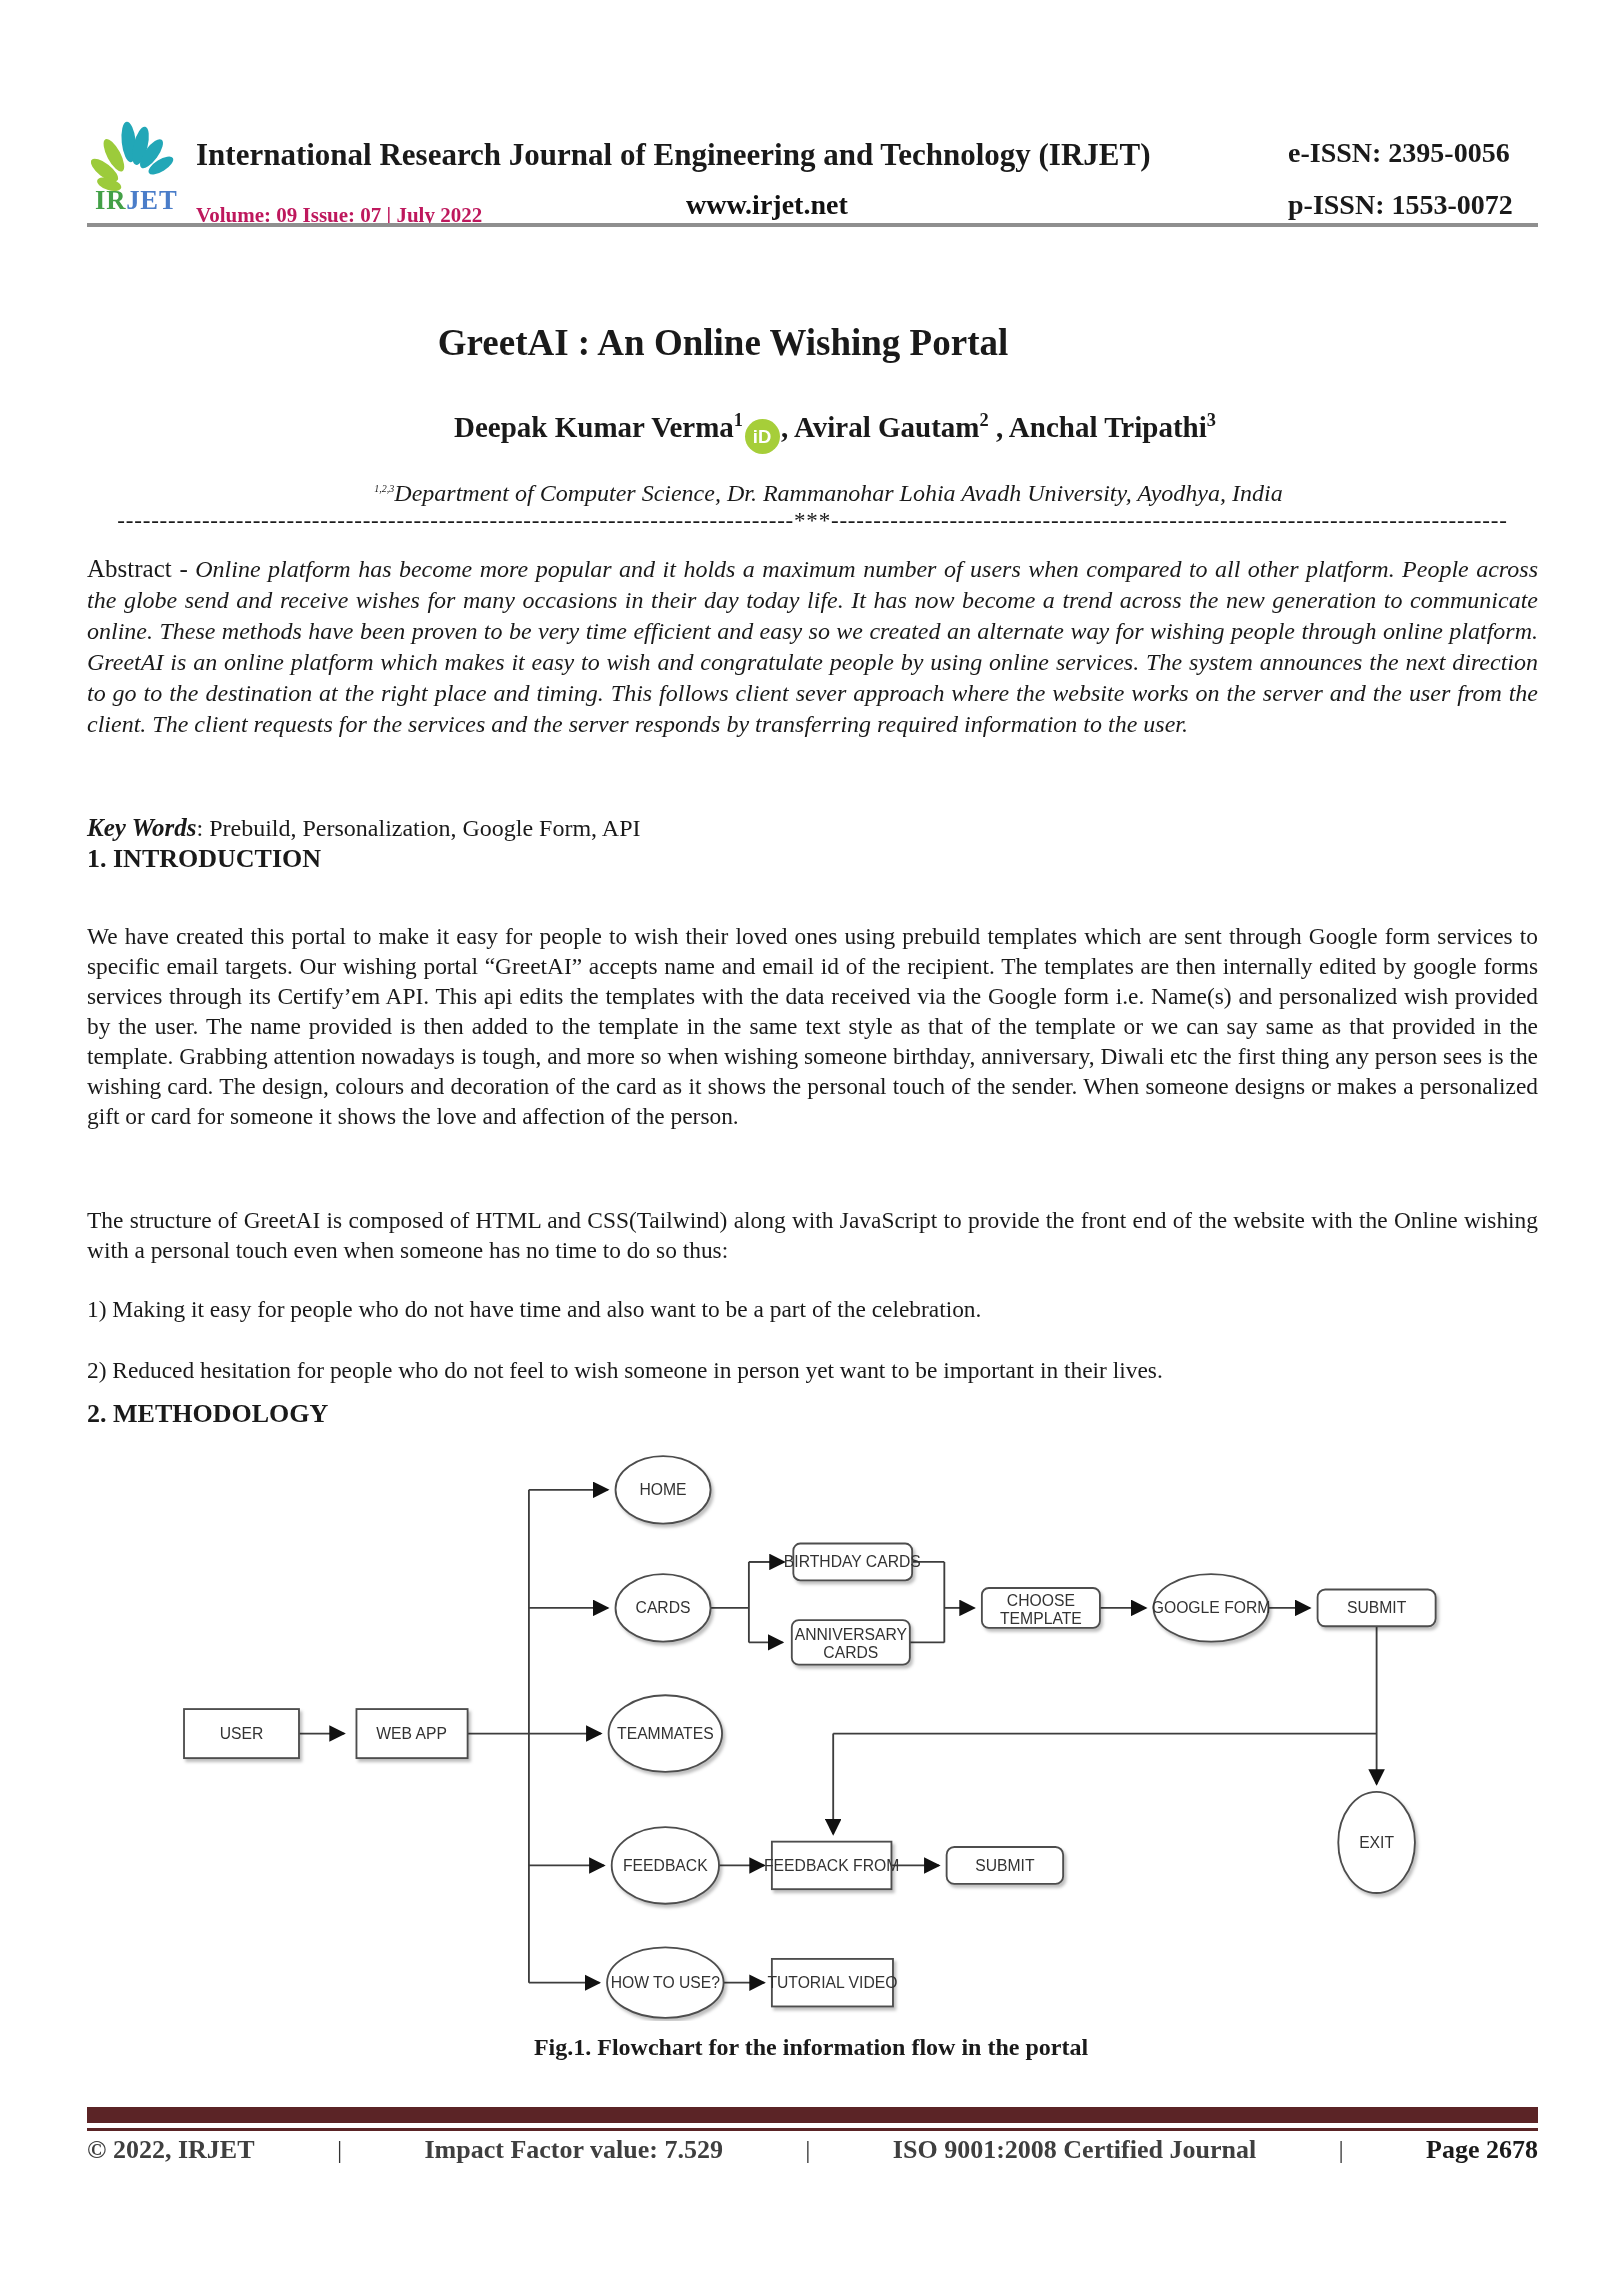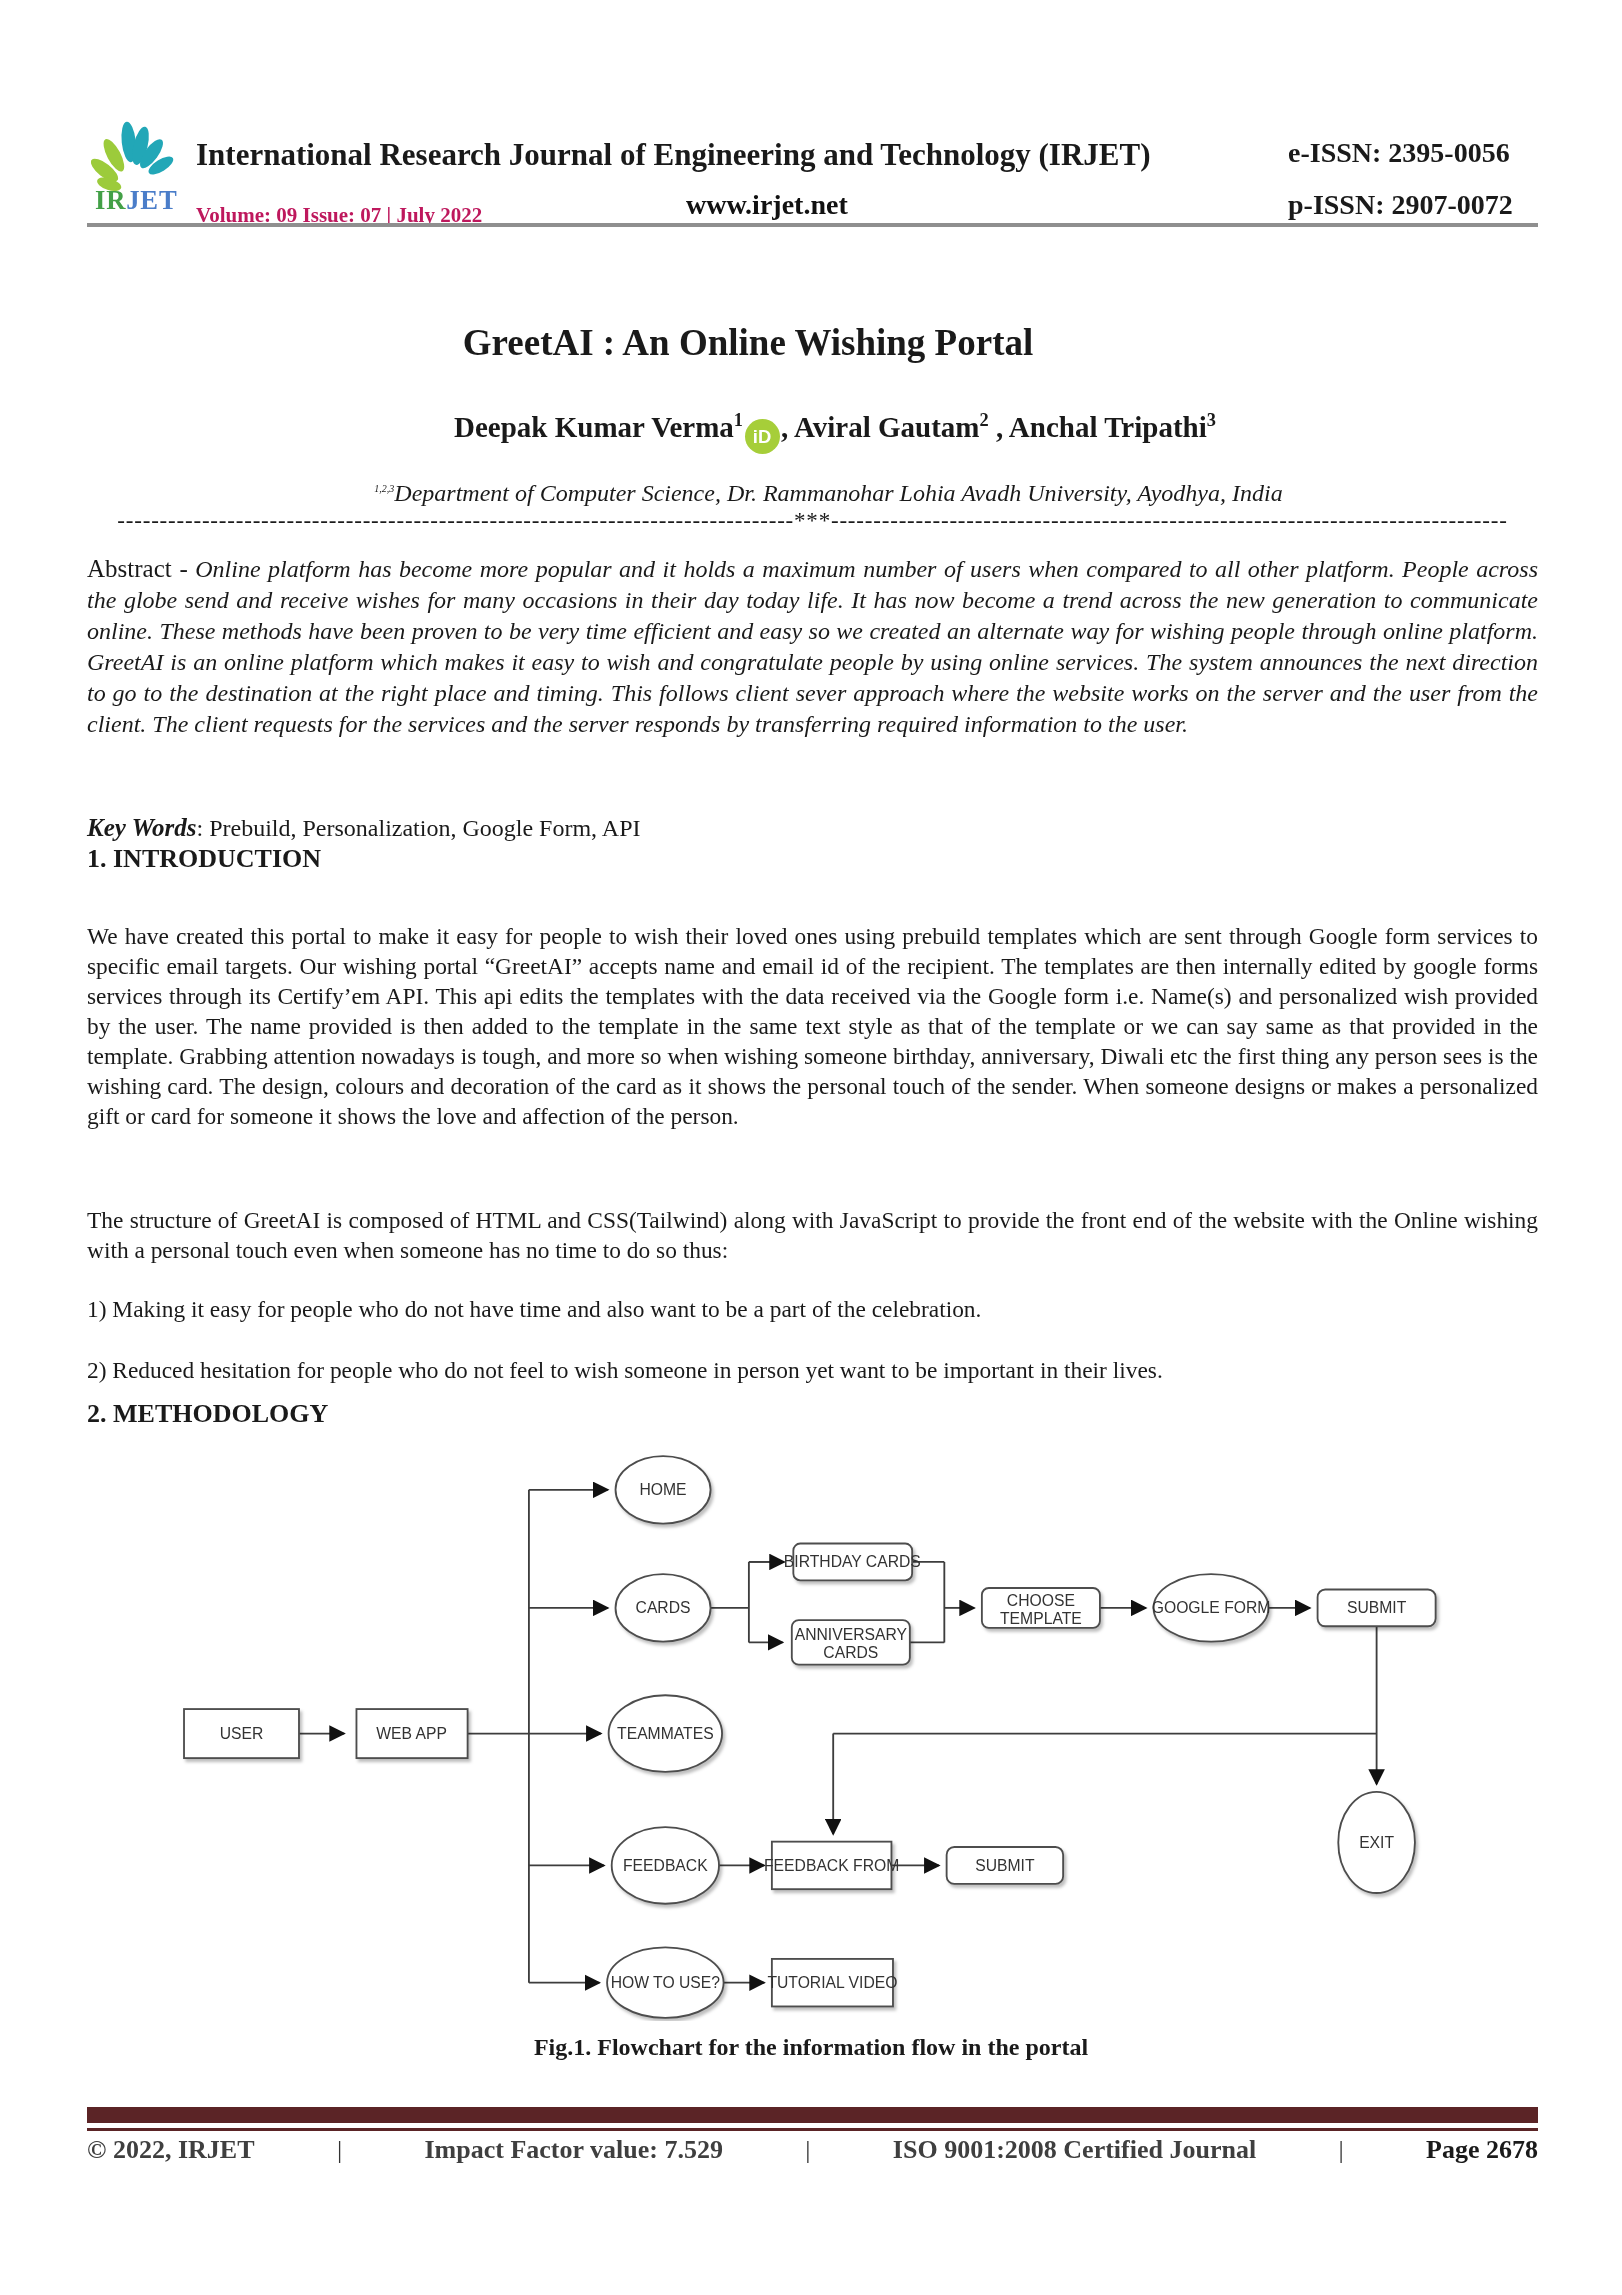--- a/index.html
+++ b/index.html
@@ -9,21 +9,21 @@
 
   
   .journal-title{left:196px;top:137px;font-size:31px;font-weight:700;}
   .volume-line{left:196px;top:203px;font-size:21px;font-weight:700;color:#be185d;}
   .website{left:686px;top:189px;font-size:28px;font-weight:700;color:#111;}
   .issn-e{left:1288px;top:137px;font-size:28px;font-weight:700;}
   .issn-p{left:1288px;top:189px;font-size:28px;font-weight:700;}
   .header-rule{left:87px;top:223px;width:1451px;height:3.8px;background:#8f8f8f;}
 
   
-  .article-title{left:0;top:321px;width:1446px;text-align:center;font-size:37px;font-weight:700;margin-left:25px;}
+  .article-title{left:0;top:321px;width:1446px;text-align:center;font-size:37px;font-weight:700;}
   .authors{left:0;top:410px;width:1622px;text-align:center;font-size:29px;font-weight:700;padding-left:24px;}
   .authors sup{font-size:18.4px;}
   .orcid{display:inline-block;width:35px;height:35px;border-radius:50%;background:#a6ce39;
          color:#fff;font-family:"Liberation Sans",sans-serif;font-weight:700;font-size:18.4px;
          line-height:35px;text-align:center;vertical-align:-6.1px;margin:0 1.5px 0 1.5px;}
   .affiliation{left:0;top:480px;width:1622px;text-align:center;font-size:24px;font-style:italic;}
   .affiliation sup{font-size:10px;margin-left:35px;}
   .divider{left:87px;top:508px;width:1451px;text-align:center;font-size:23px;white-space:nowrap;
            overflow:hidden;color:#1a1a1a;letter-spacing:0.8px;}
 
@@ -77,21 +77,21 @@
       <ellipse cx="76" cy="43" rx="8.5" ry="22" transform="rotate(36 76 43)" fill="#22a7b7"></ellipse>
       <ellipse cx="88" cy="58" rx="7.5" ry="18" transform="rotate(58 88 58)" fill="#22a7b7"></ellipse>
     </g>
     <text x="4" y="113" font-family="Liberation Serif, serif" font-weight="bold" font-size="34" letter-spacing="1"><tspan fill="#43a047">IR</tspan><tspan fill="#4a7dc9">JET</tspan></text>
   </svg>
 
   <div class="abs journal-title">International Research Journal of Engineering and Technology (IRJET)</div>
   <div class="abs volume-line">Volume: 09 Issue: 07 | July 2022</div>
   <div class="abs website">www.irjet.net</div>
   <div class="abs issn-e">e-ISSN: 2395-0056</div>
-  <div class="abs issn-p">p-ISSN: 2907-0072</div>
+  <div class="abs issn-p">p-ISSN: 1553-0072</div>
   <div class="abs header-rule"></div>
 
   <div class="abs article-title">GreetAI : An Online Wishing Portal</div>
 
   <div class="abs authors">
     <span><span>Deepak Kumar Verma</span><sup>1</sup></span><span class="orcid">iD</span><span><span>, Aviral Gautam</span><sup>2</sup></span><span><span> , Anchal Tripathi</span><sup>3</sup></span>
   </div>
 
   <div class="abs affiliation">
     <sup>1,2,3</sup><span>Department of Computer Science, Dr. Rammanohar Lohia Avadh University, Ayodhya, India</span>

